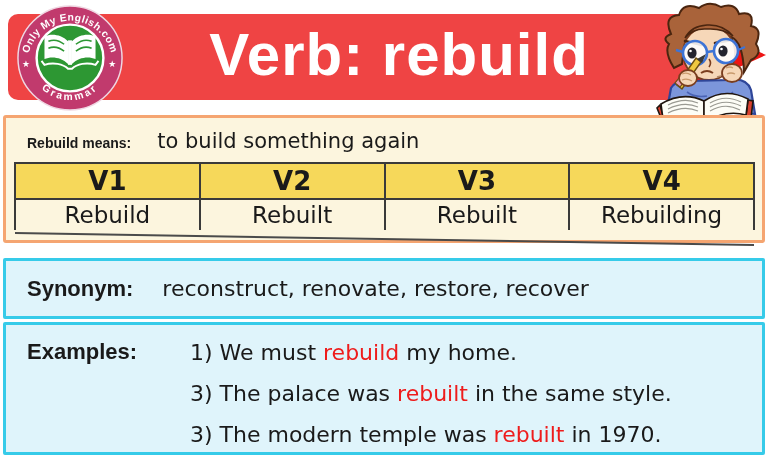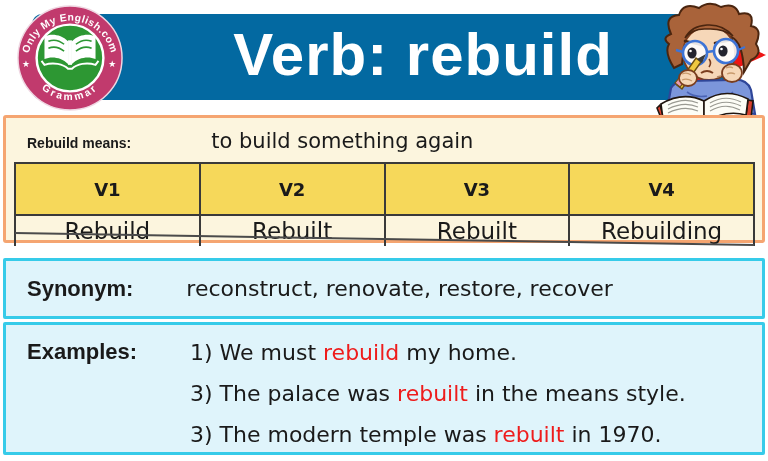--- a/index.html
+++ b/index.html
@@ -5,21 +5,21 @@
   * { margin:0; padding:0; box-sizing:border-box; }
   html,body { background:#ffffff; }
   .page {
     position:relative; width:768px; height:461px; background:#ffffff;
     overflow:hidden; font-family:"DejaVu Sans", sans-serif; color:#1a1a1a;
   }
 
   
   .banner {
     position:absolute; left:8px; top:14px; width:692px; height:86px;
-    background:#0369a1; border-radius:10px;margin-left:24px;
+    background:#ef4444; border-radius:10px;
   }
   .banner-title {
     position:absolute; left:130px; right:40px; top:6px;
     text-align:center; font-family:"Liberation Sans", sans-serif;
     font-weight:bold; font-size:60px; line-height:70px; color:#ffffff;
     letter-spacing:1px; white-space:nowrap;
   }
   .banner-arrow { position:absolute; left:688px; top:18px; }
 
   
@@ -28,44 +28,44 @@
   
   .character { position:absolute; left:643px; top:0px; width:125px; height:124px; }
 
   
   .means-box {
     position:absolute; left:3px; top:115px; width:762px; height:128px;
     background:#fcf5de; border:3px solid #f5a571; border-radius:3px;
   }
   .means-row { padding:11px 0 0 21px; font-size:21px; white-space:nowrap; }
   .means-label { font-family:"Liberation Sans", sans-serif; font-weight:bold; font-size:14px; }
-  .means-def { margin-left:80px; font-size:21px; }
+  .means-def { margin-left:26px; font-size:21px; }
 
   .verb-table {
     position:absolute; left:8px; top:44px; width:741px;
     border-collapse:collapse; table-layout:fixed;
   }
   .verb-table th {
-    border:2px solid #3a3a3a; background:#f6d85a; height:52px;
-    font-size:18px; font-weight:bold; text-align:center;
+    border:2px solid #3a3a3a; background:#f6d85a; height:36px;
+    font-size:26px; font-weight:bold; text-align:center;
   }
   .verb-table td {
     border-left:2px solid #3a3a3a; border-right:2px solid #3a3a3a; border-top:2px solid #3a3a3a;
     border-bottom:none; height:31px; font-size:23px; text-align:center; background:transparent;
   }
   .diag { position:absolute; left:8px; top:113px; }
 
   
   .synonym-box {
     position:absolute; left:3px; top:258px; width:762px; height:61px;
     background:#dff4fb; border:3px solid #36cbe9; border-radius:2px;
     display:flex; align-items:center; padding-left:21px; white-space:nowrap;text-align:center;
   }
   .syn-label { font-family:"Liberation Sans", sans-serif; font-weight:bold; font-size:22px; }
-  .syn-value { margin-left:53px; font-size:22px; }
+  .syn-value { margin-left:29px; font-size:22px; }
 
   .examples-box {
     position:absolute; left:3px; top:322px; width:762px; height:133px;
     background:#dff4fb; border:3px solid #36cbe9; border-radius:2px;padding-left:8px;
   }
   .ex-label {
     position:absolute; left:21px; top:14px;
     font-family:"Liberation Sans", sans-serif; font-weight:bold; font-size:22px;
   }
   .ex-lines { position:absolute; left:184px; top:7px; }
@@ -184,18 +184,18 @@
 
   <div class="synonym-box">
     <span class="syn-label">Synonym:</span>
     <span class="syn-value">reconstruct, renovate, restore, recover</span>
   </div>
 
   <div class="examples-box">
     <div class="ex-label">Examples:</div>
     <div class="ex-lines">
       <div class="ex-line"><span>1) We must </span><span class="ex-red">rebuild</span><span> my home.</span></div>
-      <div class="ex-line"><span>3) The palace was </span><span class="ex-red">rebuilt</span><span> in the means style.</span></div>
+      <div class="ex-line"><span>3) The palace was </span><span class="ex-red">rebuilt</span><span> in the same style.</span></div>
       <div class="ex-line"><span>3) The modern temple was </span><span class="ex-red">rebuilt</span><span> in 1970.</span></div>
     </div>
   </div>
 
 </div>
 
 </body></html>

